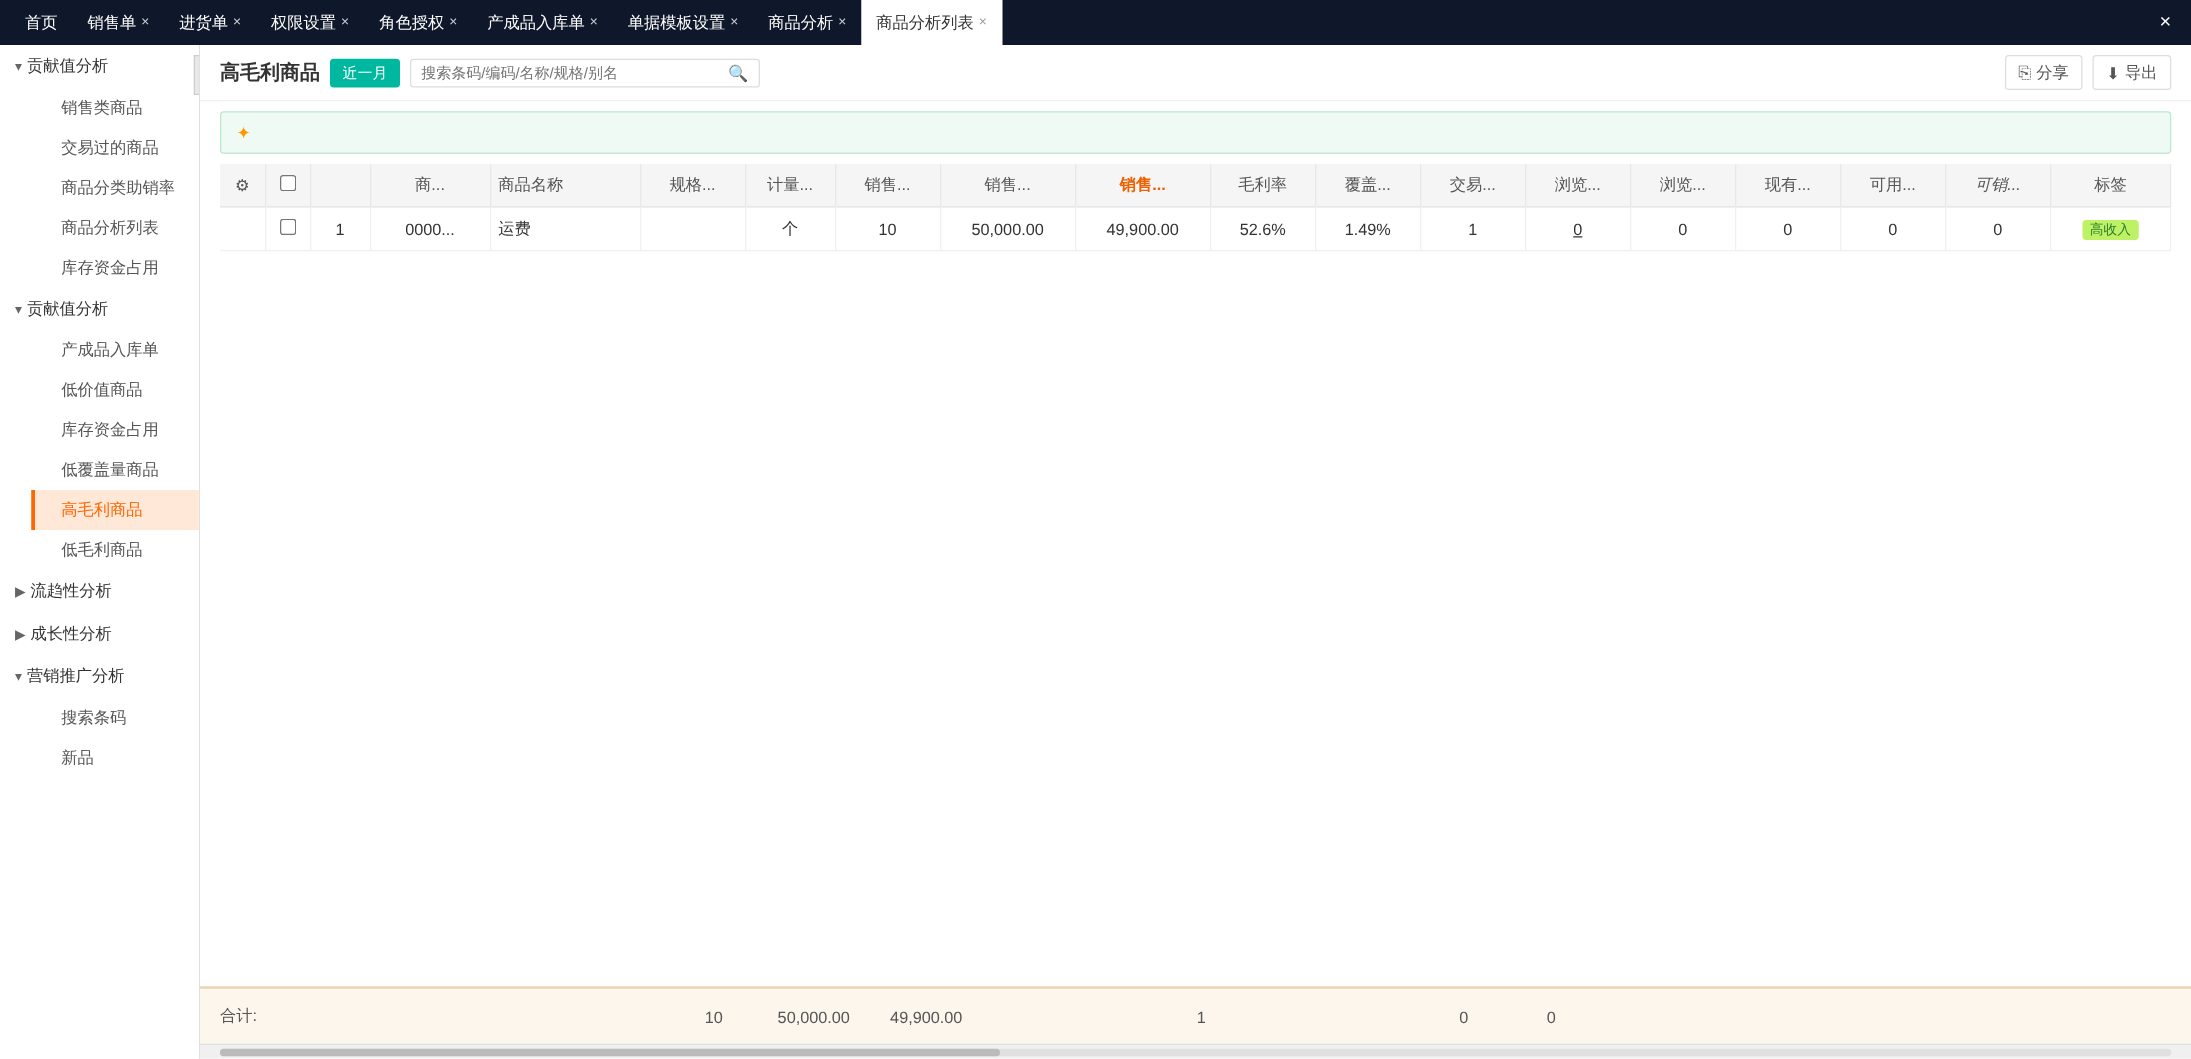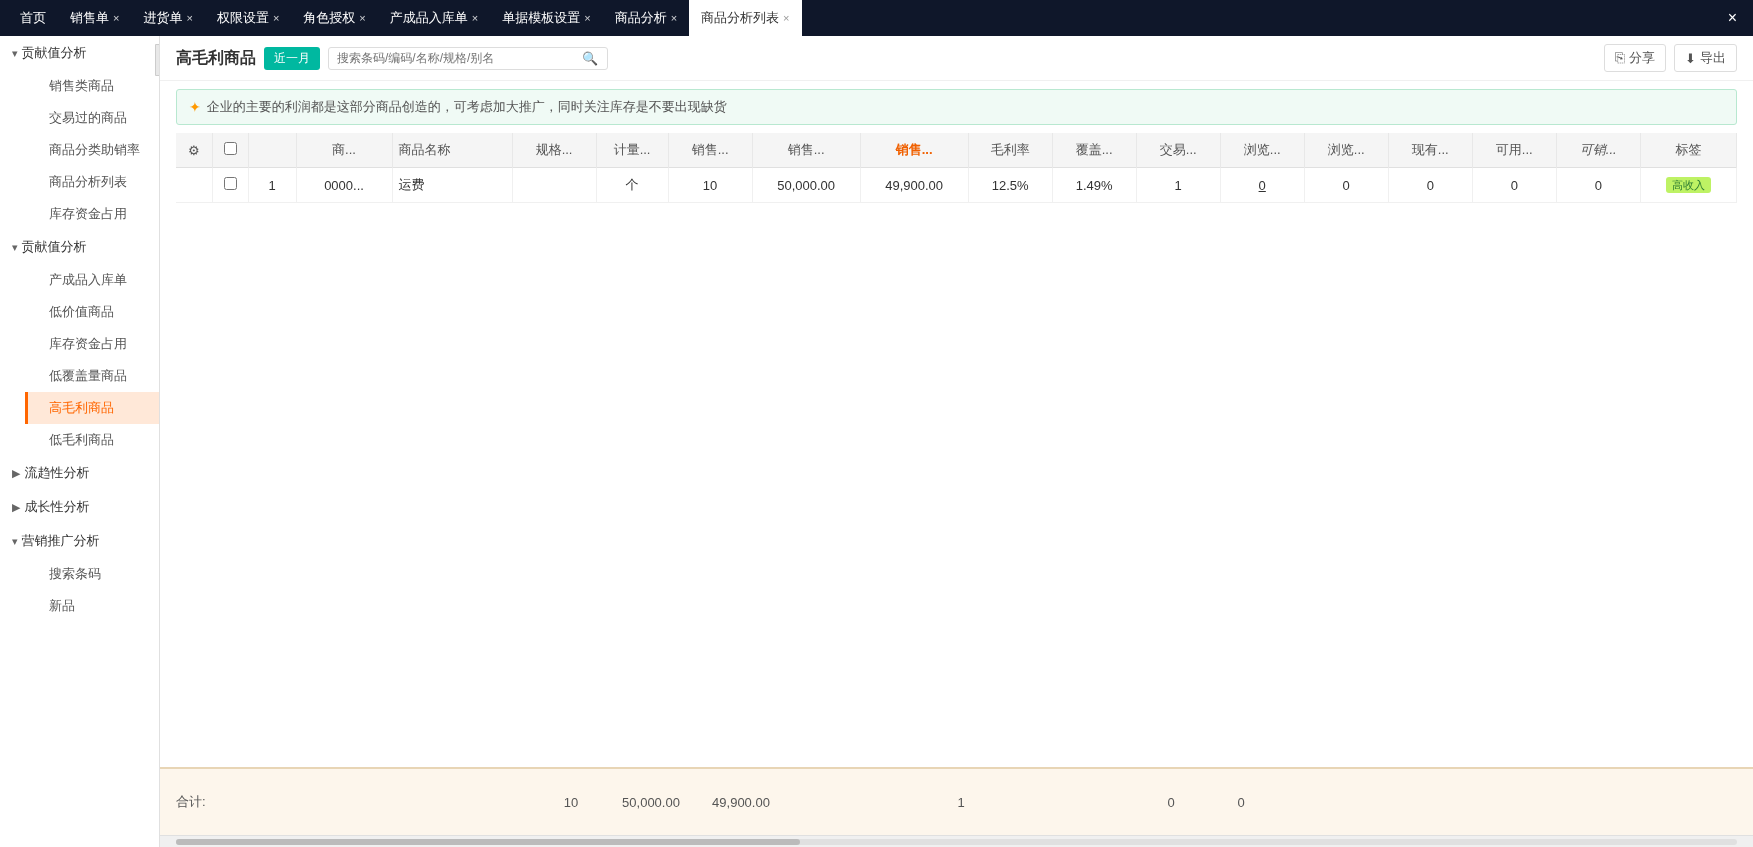--- a/index.html
+++ b/index.html
@@ -226,21 +226,21 @@
       padding: 2px 6px;
       border-radius: 3px;
       font-size: 11px;
     }
     .underline { text-decoration: underline; color: #333; cursor: pointer; }
 
     
     .table-footer {
       background: #fdf6ec;
       border-top: 2px solid #e8d5b5;
-      padding: 24px 16px;
+      padding: 13px 16px;
       display: flex;
       align-items: center;
       gap: 0;
       font-size: 12px;
       color: #555;
       flex-shrink: 0;
     }
     .footer-label {
       width: 180px;
       padding-right: 8px;
@@ -414,21 +414,20 @@
         </button>
         <button class="action-btn">
           <span>⬇</span>
           <span>导出</span>
         </button>
       </div>
     </div>
 
     <div class="info-banner">
       <span class="info-icon">✦</span>
-      <span>企业的主要的利润都是这部分商品创造的，可考虑加大推广，同时关注库存是不要出现缺货</span>
     </div>
 
     <div class="table-container">
       <table>
         <thead>
           <tr>
             <th class="col-settings">⚙</th>
             <th class="col-check"><input type="checkbox" style=""></th>
             <th class="col-num"></th>
             <th class="col-code">
@@ -486,21 +485,21 @@
             <td></td>
             <td><input type="checkbox" style=""></td>
             <td>1</td>
             <td>0000...</td>
             <td class="col-name">运费</td>
             <td></td>
             <td>个</td>
             <td>10</td>
             <td>50,000.00</td>
             <td>49,900.00</td>
-            <td>12.5%</td>
+            <td>52.6%</td>
             <td>1.49%</td>
             <td>1</td>
             <td>
               <span class="underline">0</span>
             </td>
             <td>0</td>
             <td>0</td>
             <td>0</td>
             <td>0</td>
             <td>

